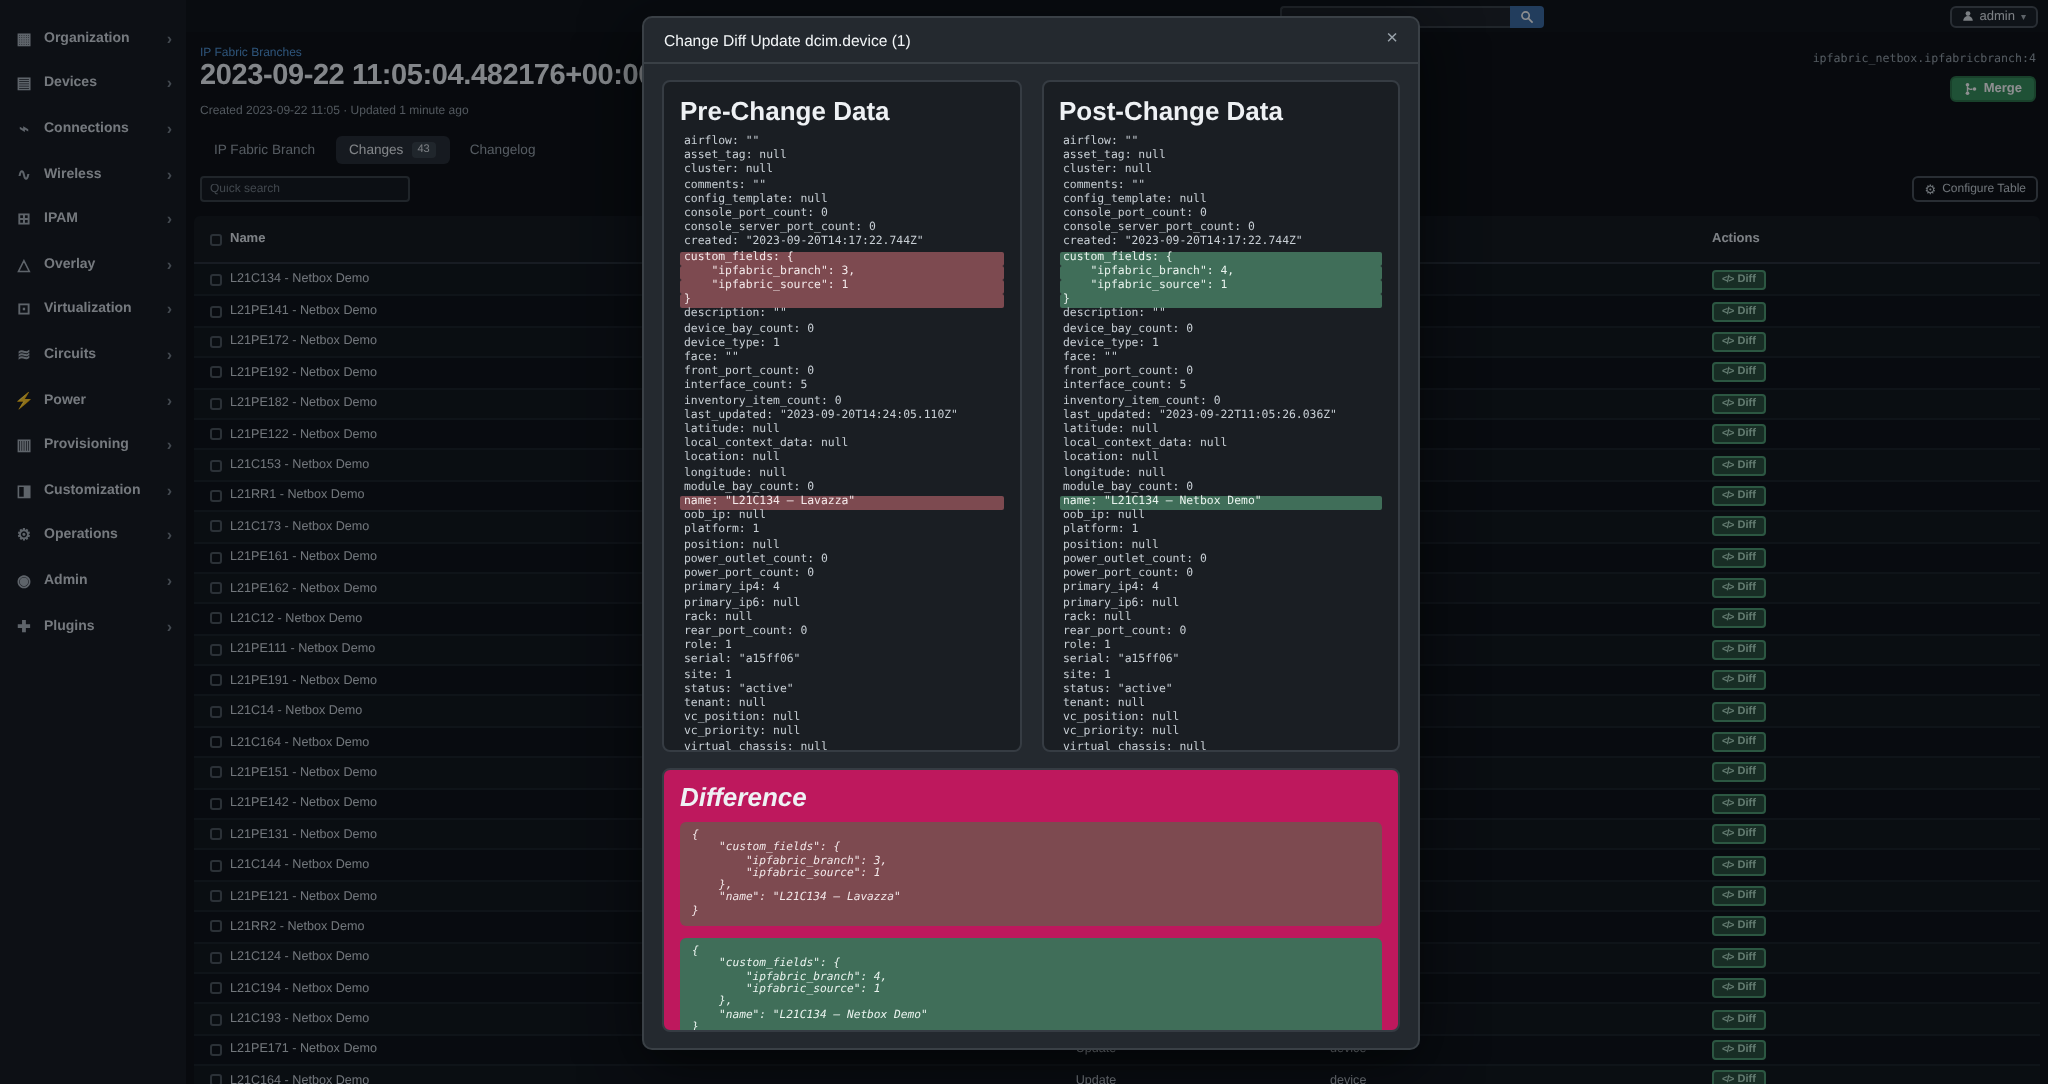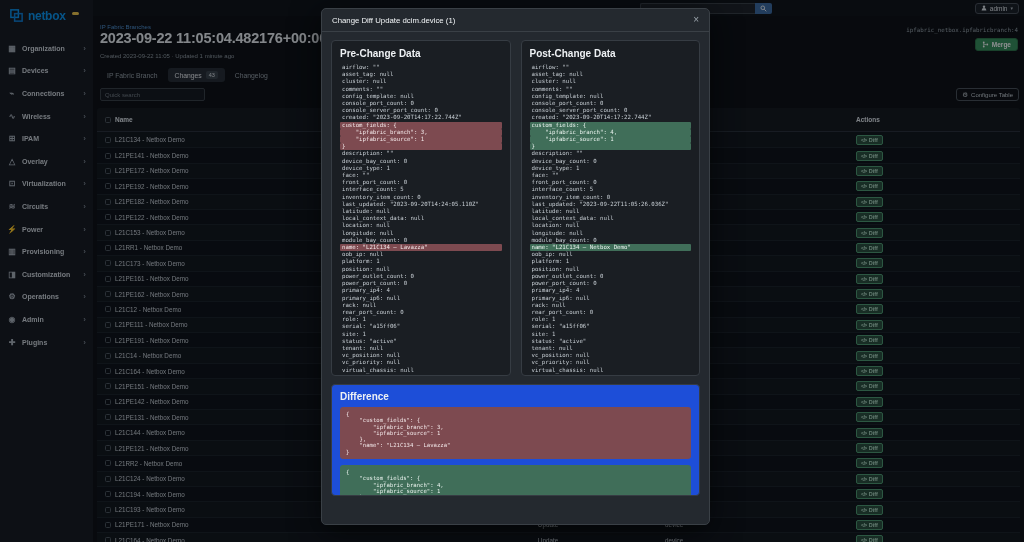--- a/index.html
+++ b/index.html
@@ -59,42 +59,34 @@
 
   
   .backdrop { position:fixed; left:0; top:0; width:1024px; height:542px; background:rgba(3,5,8,0.45); z-index:5; }
   .modal { position:fixed; left:321px; top:8px; width:389px; height:517px; background:#24292f; border:1px solid #3a4046; border-radius:5px; z-index:10; box-shadow:0 8px 30px rgba(0,0,0,0.6); display:flex; flex-direction:column; }
   .modal-header { display:flex; align-items:center; padding:6px 10px; border-bottom:1px solid #3a4046; }
   .modal-title { font-size:7.8px; font-weight:normal; color:#f2f5f7; }
   .modal-close { margin-left:auto; color:#9aa3ab; font-size:10px; line-height:10px; cursor:pointer; }
   .modal-body { padding:8px 9px 6px 9px; }
   .panels { display:flex; gap:10px; }
   .panel { flex:1; height:336px; background:#1a1e23; border:1px solid #363c43; border-radius:4px; padding:7px 8px; overflow:hidden; }
-  .panel-title { font-size:10px; font-weight:bold; color:#eef1f4; margin-bottom:5px; }
+  .panel-title { font-size:13px; font-weight:bold; color:#eef1f4; margin-bottom:5px; }
   .code { font-family:"DejaVu Sans Mono", monospace; font-size:5.7px; line-height:7.2px; color:#c8cfd5; white-space:pre; }
   .code-line { border-radius:1px; padding-left:2px; }
   .hl-red { background:#7d4a50; color:#f4e9ea; }
   .hl-green { background:#406e59; color:#e9f3ee; }
-  .diff-panel { margin-top:8px; height:112px; background:#1d4ed8; border:1px solid #363c43; border-radius:4px; padding:6px 8px; overflow:hidden; }
+  .diff-panel { margin-top:8px; height:132px; background:#be185d; border:1px solid #363c43; border-radius:4px; padding:6px 8px; overflow:hidden;font-style:italic; }
   .diff-block { font-family:"DejaVu Sans Mono", monospace; font-size:5.6px; line-height:6.3px; white-space:pre; border-radius:3px; padding:4px 6px; }
   .diff-removed { background:#7d4a50; color:#f2e7e8; }
   .diff-added { background:#406e59; color:#e9f3ee; margin-top:6px; }
 </style>
 </head>
 <body>
 
 <aside class="sidebar">
-  <div class="logo-row">
-    <svg width="15" height="15" viewBox="0 0 16 16">
-      <rect x="2" y="2" width="8" height="8" fill="none" stroke="#0a96f0" stroke-width="1.6"></rect>
-      <rect x="6" y="6" width="8" height="8" fill="none" stroke="#0d7fd6" stroke-width="1.6"></rect>
-    </svg>
-    <span class="logo-text">netbox</span>
-    <span class="pin"></span>
-  </div>
   <nav class="nav">
       <div class="nav-item">
         <span class="nav-icon">▦</span>
         <span class="nav-label">Organization</span>
         <span class="nav-chevron">›</span>
       </div>
       <div class="nav-item">
         <span class="nav-icon">▤</span>
         <span class="nav-label">Devices</span>
         <span class="nav-chevron">›</span>

